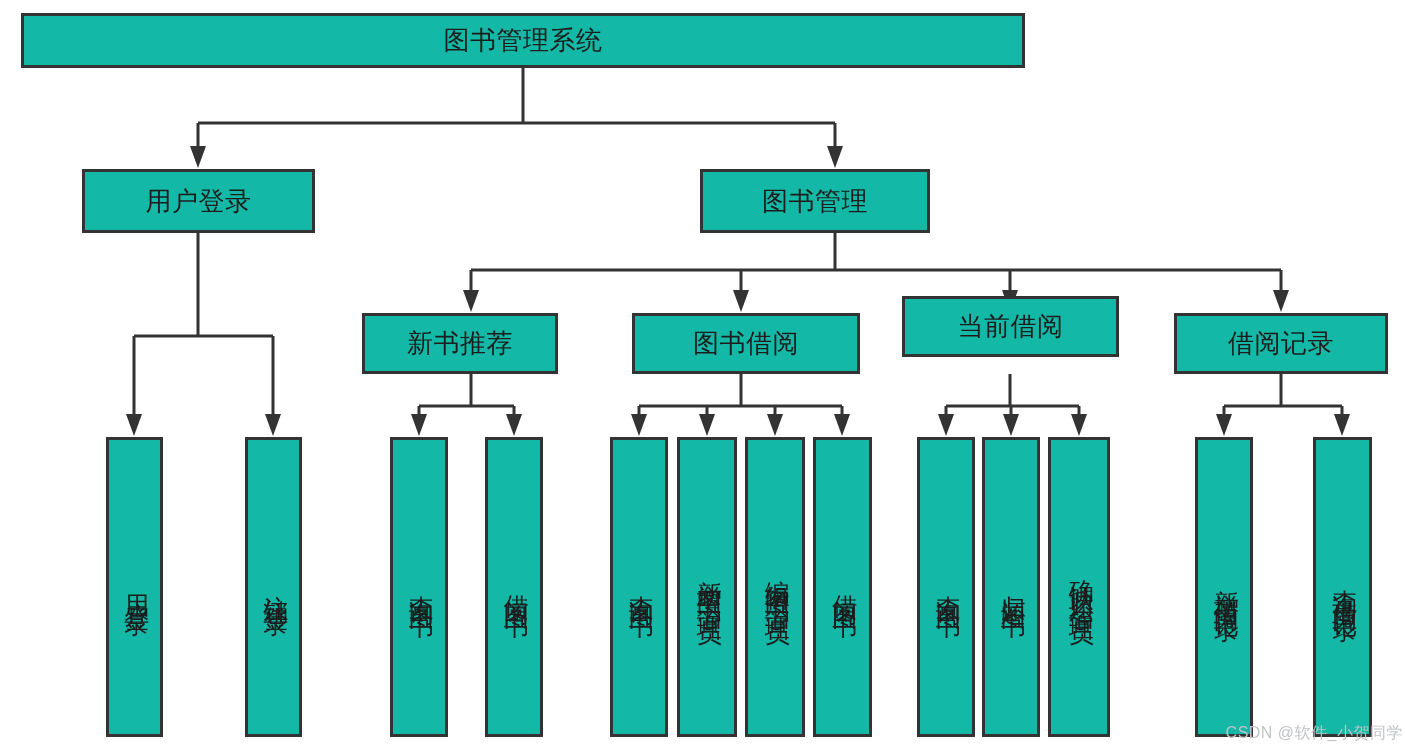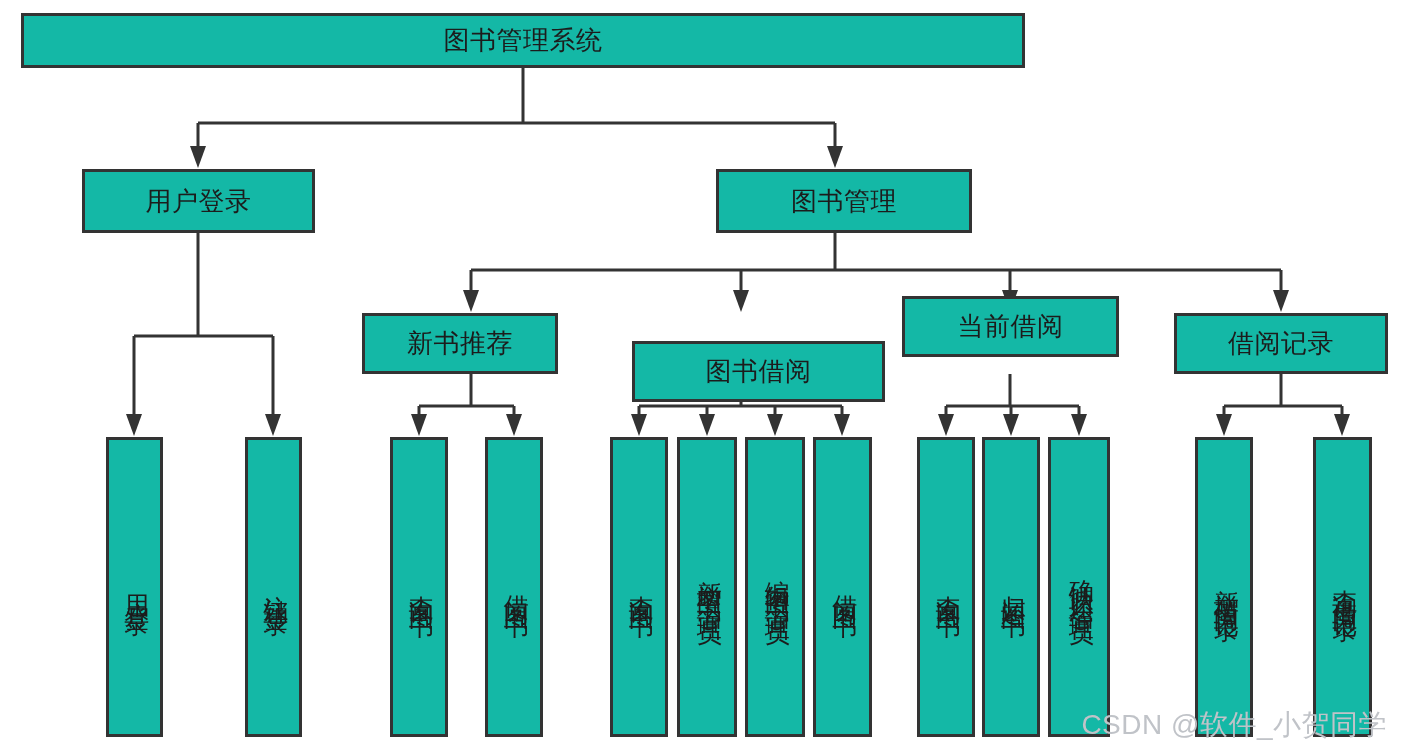--- a/index.html
+++ b/index.html
@@ -37,45 +37,45 @@
     writing-mode: vertical-rl;
     text-orientation: mixed;
     font-size: 25px;
     letter-spacing: 6px;
     line-height: 1.1;
   }
   
   #n-root      { left: 21px;  top: 13px;  width: 1004px; height: 55px; }
   
   #n-user-login { left: 82px;  top: 169px; width: 233px; height: 64px; }
-  #n-book-mgmt  { left: 716px; top: 169px; width: 256px; height: 64px; }
+  #n-book-mgmt  { left: 700px; top: 169px; width: 230px; height: 64px; }
   
   #n-recommend { left: 362px;  top: 313px; width: 196px; height: 61px; }
-  #n-borrow    { left: 632px;  top: 313px; width: 253px; height: 61px; margin-top: 28px; }
+  #n-borrow    { left: 632px;  top: 313px; width: 228px; height: 61px; }
   #n-current   { left: 902px;  top: 296px; width: 217px; height: 61px; }
   #n-records   { left: 1174px; top: 313px; width: 214px; height: 61px; }
   
   #n-leaf-user-login   { left: 106px;  width: 57px; }
   #n-leaf-logout       { left: 245px;  width: 57px; }
   #n-leaf-rec-query    { left: 390px;  width: 58px; }
   #n-leaf-rec-borrow   { left: 485px;  width: 58px; }
   #n-leaf-bor-query    { left: 610px;  width: 58px; }
   #n-leaf-bor-add      { left: 677px;  width: 60px; }
   #n-leaf-bor-edit     { left: 745px;  width: 60px; }
   #n-leaf-bor-borrow   { left: 813px;  width: 59px; }
   #n-leaf-cur-query    { left: 917px;  width: 58px; }
   #n-leaf-cur-return   { left: 982px;  width: 58px; }
   #n-leaf-cur-confirm  { left: 1048px; width: 62px; }
   #n-leaf-record-add   { left: 1195px; width: 58px; }
   #n-leaf-record-query { left: 1313px; width: 59px; }
   .watermark {
     position: absolute;
-    right: 18px;
+    right: 2px;
     bottom: 3px;
-    font-size: 28px;
+    font-size: 16px;
     color: #c0c3c8;
     z-index: 3;
     letter-spacing: 0.5px;
     white-space: nowrap;
   }
 </style>
 </head>
 <body>
 
 <div class="stage">

